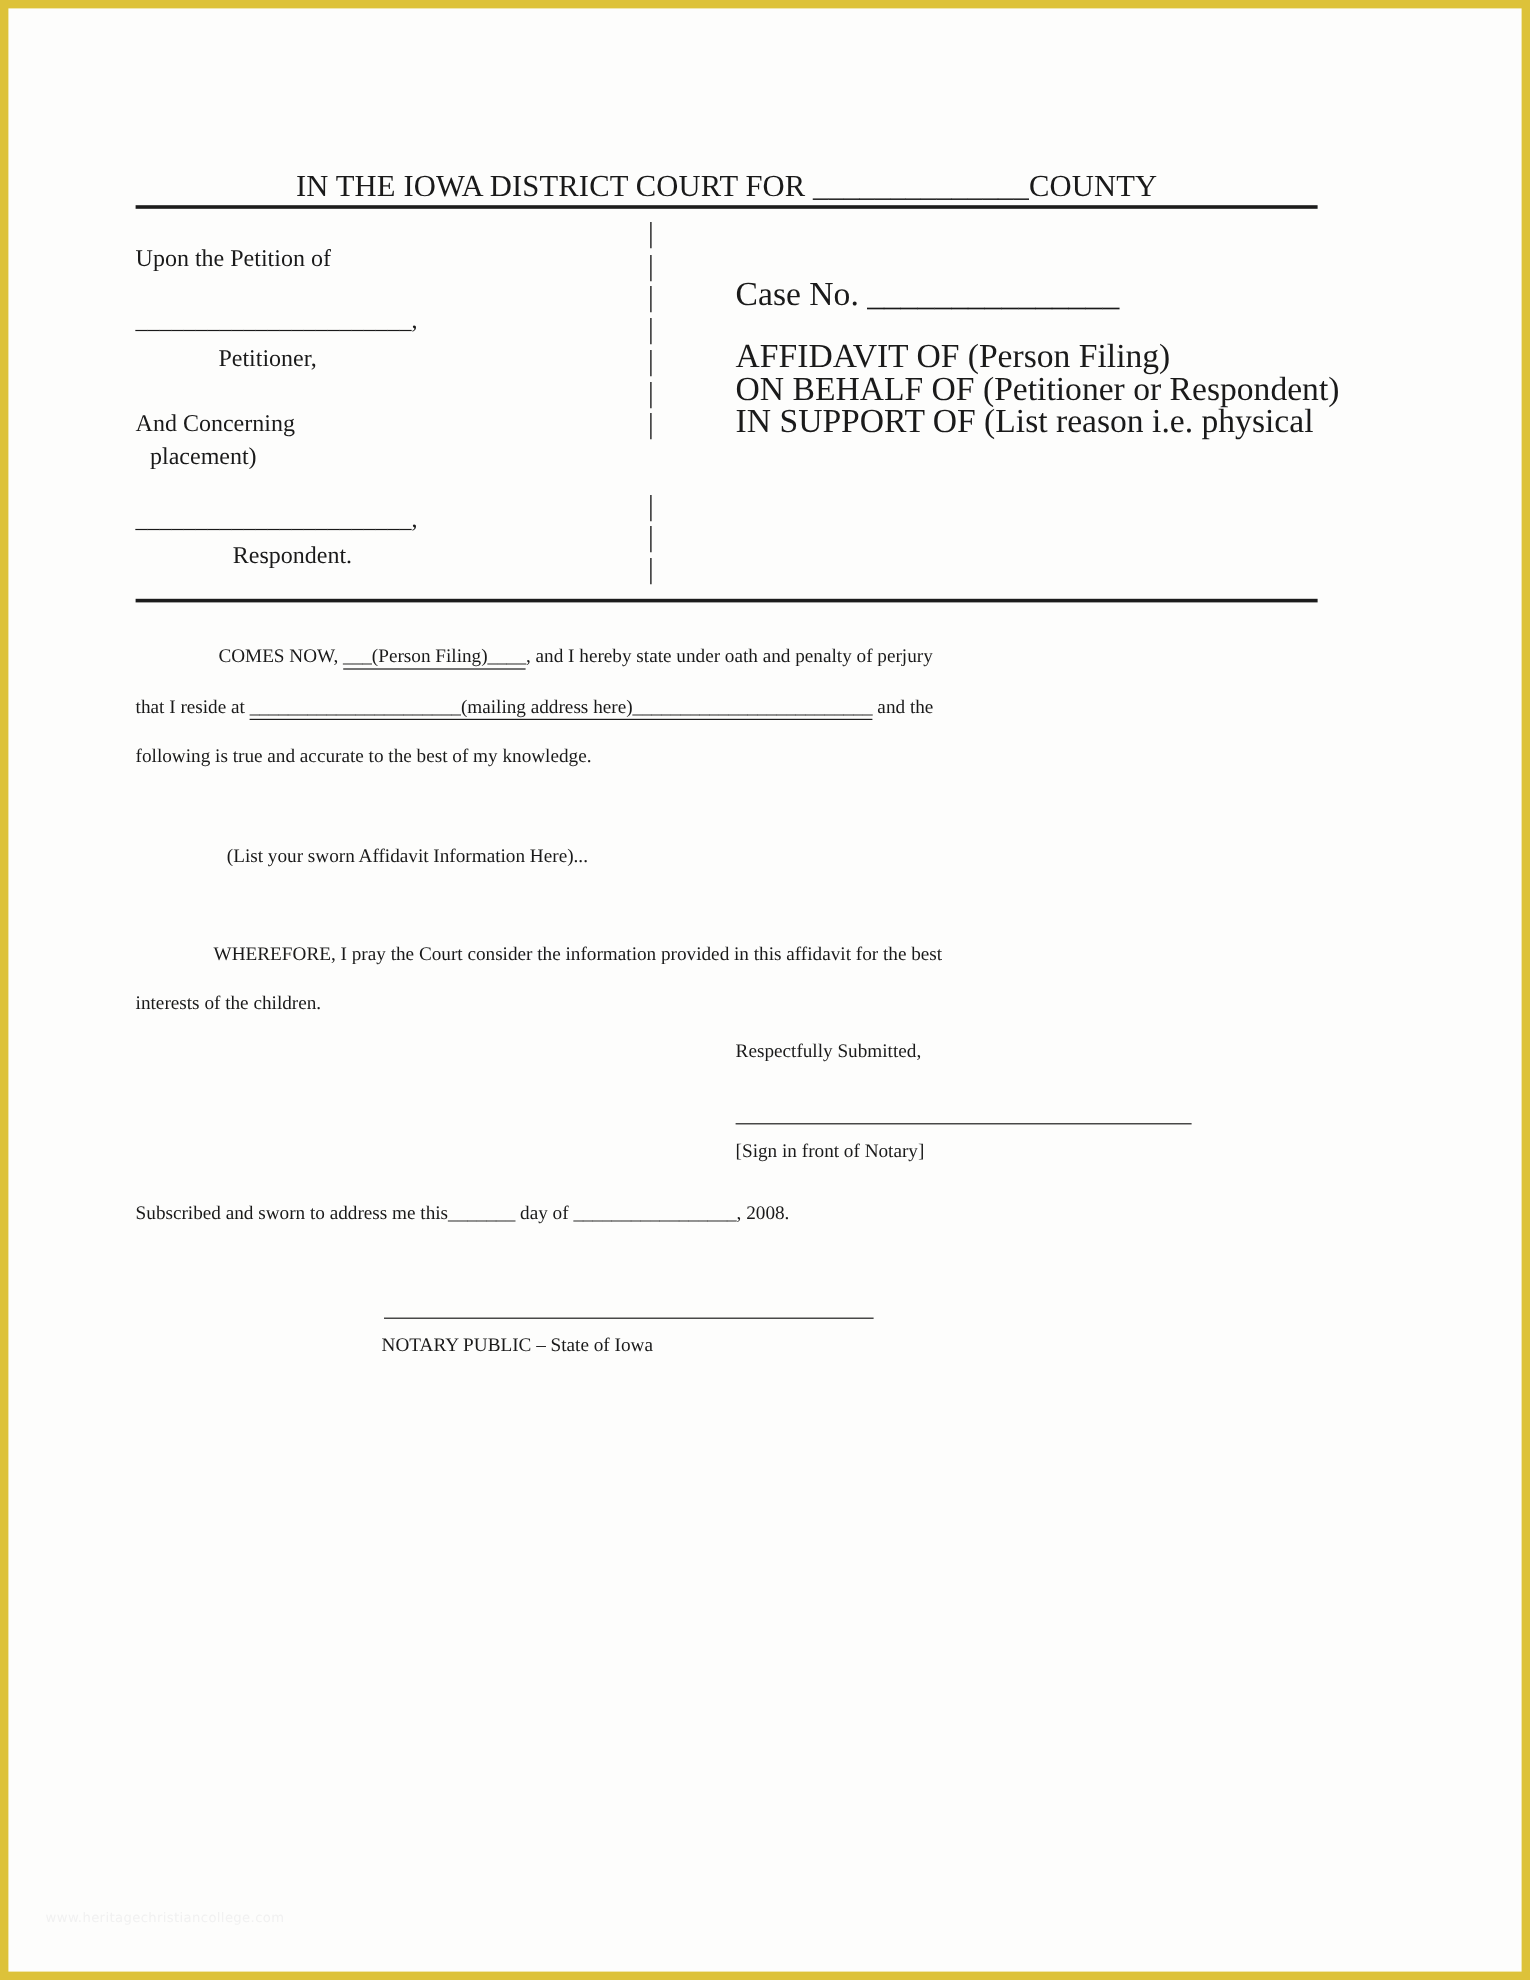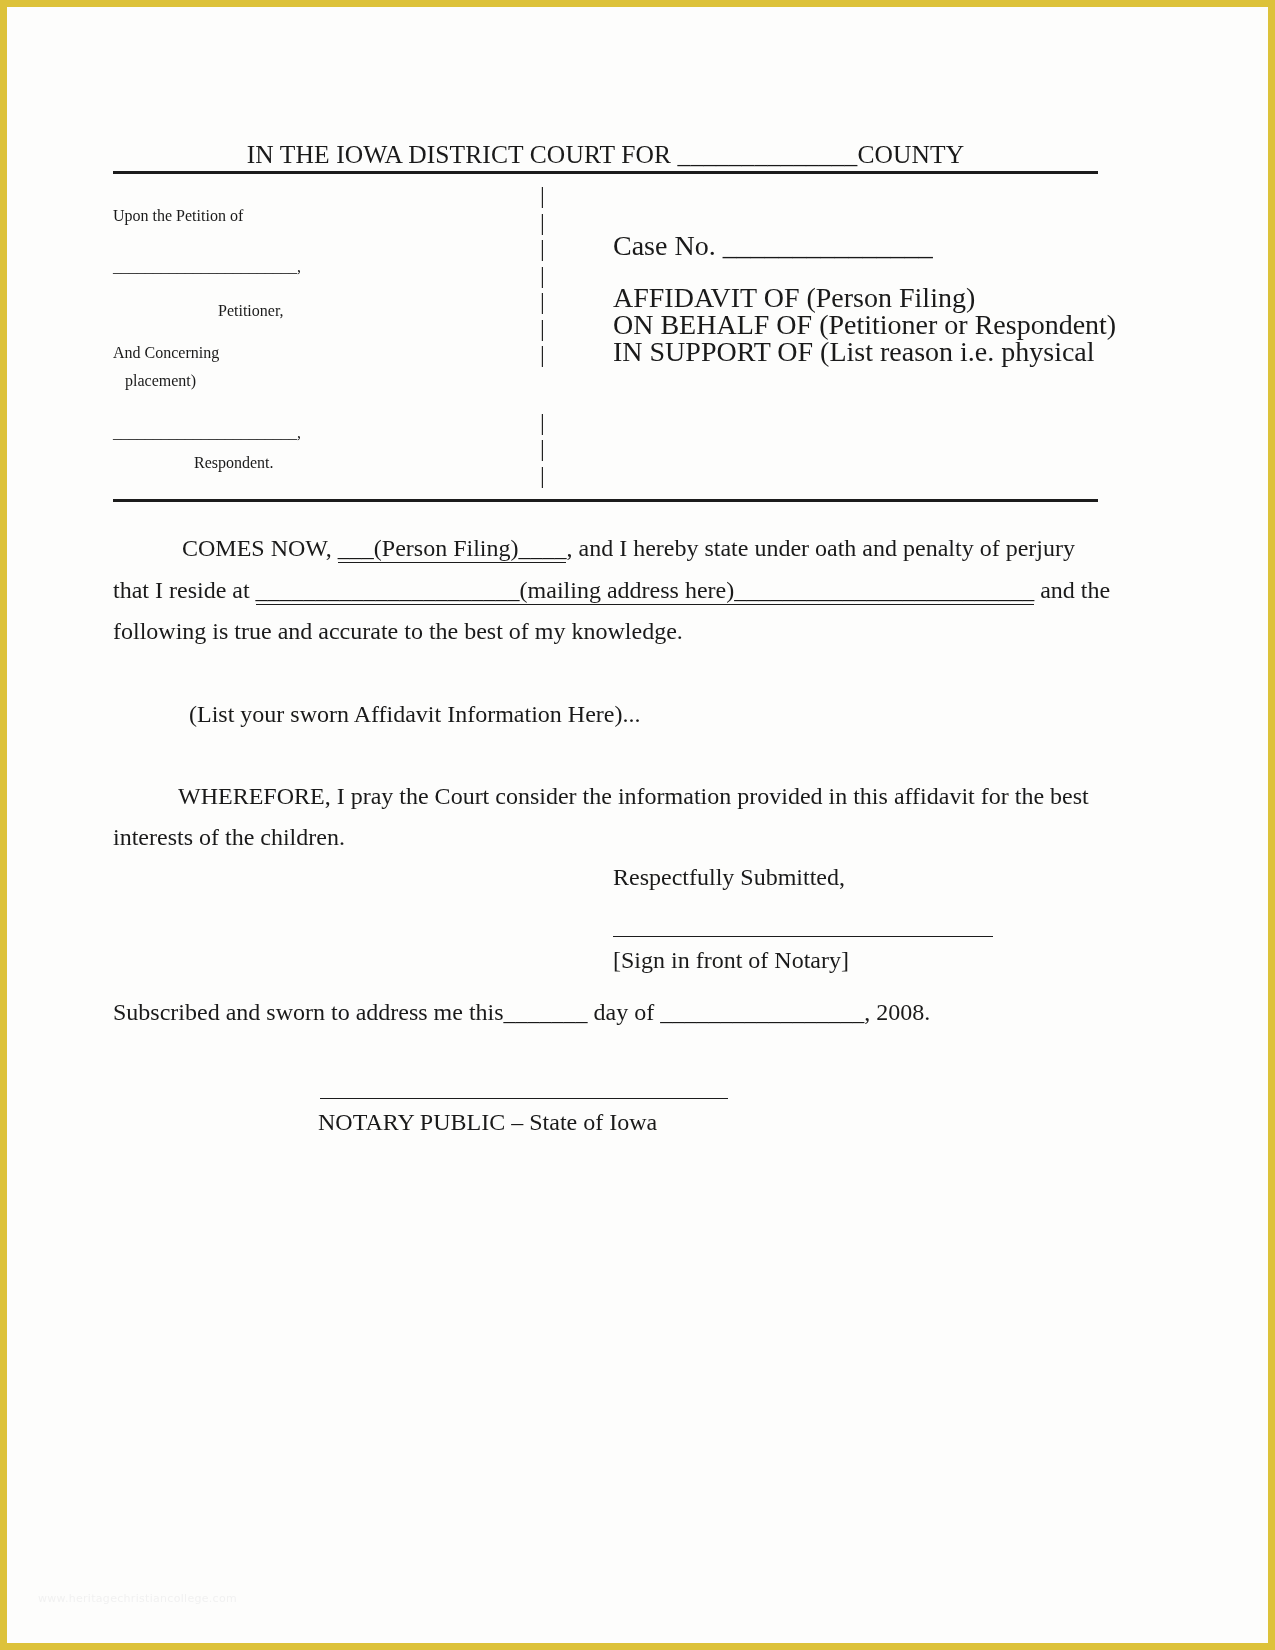--- a/index.html
+++ b/index.html
@@ -46,34 +46,34 @@
     width: 985px;
     height: 0;
     border-top: 3px solid #1c1c1c;
   }
   #rule-top { top: 171px; }
   #rule-bottom { top: 499px; }
 
   
   .cap-left {
     position: absolute;
-    font-size: 16px;
+    font-size: 20px;
     line-height: 30px;
     white-space: nowrap;
     text-align: right;
   }
   .cap-right {
     position: absolute;
     font-size: 28px;
     line-height: 27px;
     white-space: nowrap;
   }
   #cap-upon     { left: 113px; top: 201px; }
   #cap-line1    { left: 113px; top: 252px; }
-  #cap-petitioner { left: 182px; top: 296px; margin-left: 36px; }
+  #cap-petitioner { left: 182px; top: 284px; }
   #cap-concerning { left: 113px; top: 338px; }
   #cap-placement  { left: 113px; top: 366px; margin-left: 12px; }
   #cap-line2    { left: 113px; top: 418px; }
   #cap-respondent { left: 194px; top: 448px; }
 
   #cap-caseno   { left: 613px; top: 232px; }
   #cap-affidavit{ left: 613px; top: 284px; }
   #cap-behalf   { left: 613px; top: 311px; }
   #cap-support  { left: 613px; top: 338px; }
 
@@ -82,21 +82,21 @@
     position: absolute;
     left: 540px;
     font-size: 24px;
     line-height: 24px;
     color: #232323;
   }
 
   
   .body-line {
     position: absolute;
-    font-size: 24px;
+    font-size: 16px;
     line-height: 30px;
     white-space: nowrap;
     text-align: center;
   }
   #body-l1 { left: 182px; top: 533px; }
   #body-l2 { left: 113px; top: 575px; }
   #body-l3 { left: 113px; top: 616px; }
   #body-sworn { left: 189px; top: 699px; }
   #body-l4 { left: 178px; top: 781px; }
   #body-l5 { left: 113px; top: 822px; }

